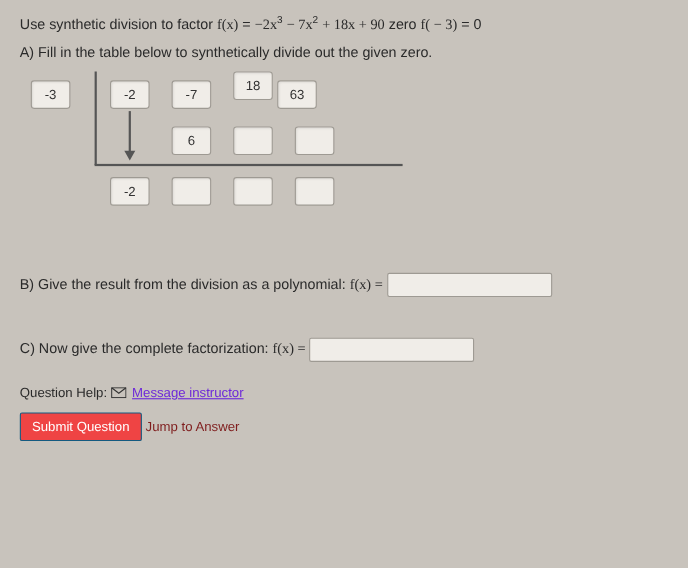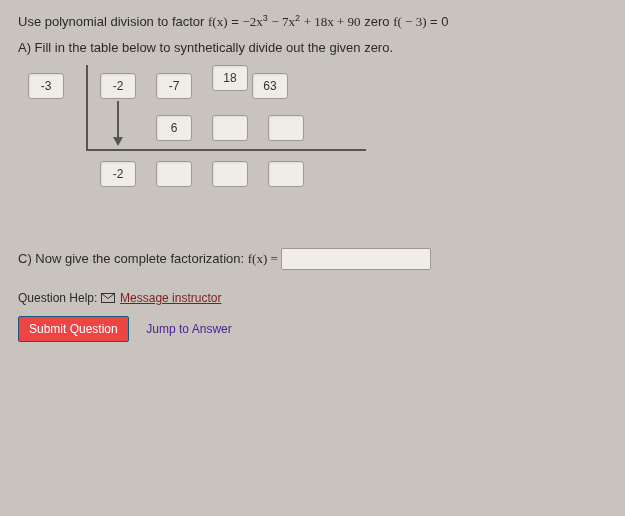--- a/index.html
+++ b/index.html
@@ -73,53 +73,52 @@
     background: #f0ede8;
     border: 1px solid #9e9a93;
     border-radius: 2px;
     vertical-align: middle;
   }
   .qhelp {
     margin-top: 18px;
     font-size: 12px;
   }
   .qhelp a {
-    color: #7f1d1d;
+    color: #6d28d9;
     text-decoration: underline;
   }
   .mail-icon {
     display: inline-block;
     vertical-align: middle;
     margin-right: 2px;
   }
   .submit-row {
     margin-top: 10px;
   }
   .submit-btn {
     background: #ef4444;
     color: #fff;
     border: 1px solid #145a80;
     padding: 5px 10px;
     font-size: 12px;
     border-radius: 2px;
     cursor: pointer;
   }
   .jump {
-    margin-left: 14px;
     font-size: 12px;
-    color: #4c1d95;
+    color: #7f1d1d;
   }
 </style>
 </head>
 <body>
 
 <div class="page">
 
   <div class="prompt">
-    <span>Use polynomial division to factor </span>
+    <span>Use synthetic division to factor </span>
     <span class="math">f(x)</span>
     <span> = </span>
     <span class="math">−2x</span><span class="sup">3</span>
     <span class="math"> − 7x</span><span class="sup">2</span>
     <span class="math"> + 18x + 90</span>
     <span> zero </span>
     <span class="math">f( − 3)</span>
     <span> = 0</span>
   </div>
 
@@ -144,20 +143,25 @@
     <div class="cell" style="left:240px; top:50px;"></div>
 
     <div class="hline" style="left:58px; top:84px; width:280px;"></div>
 
     <div class="cell" style="left:72px; top:96px;">-2</div>
     <div class="cell" style="left:128px; top:96px;"></div>
     <div class="cell" style="left:184px; top:96px;"></div>
     <div class="cell" style="left:240px; top:96px;"></div>
   </div>
 
+  <div class="partline">
+    <span>B) Give the result from the division as a polynomial: </span>
+    <span class="math">f(x) =</span>
+    <span class="inline-input"></span>
+  </div>
 
   <div class="partline" style="">
     <span>C) Now give the complete factorization: </span>
     <span class="math">f(x) =</span>
     <span class="inline-input"></span>
   </div>
 
   <div class="qhelp">
     <span>Question Help:</span>
     <span class="mail-icon">

